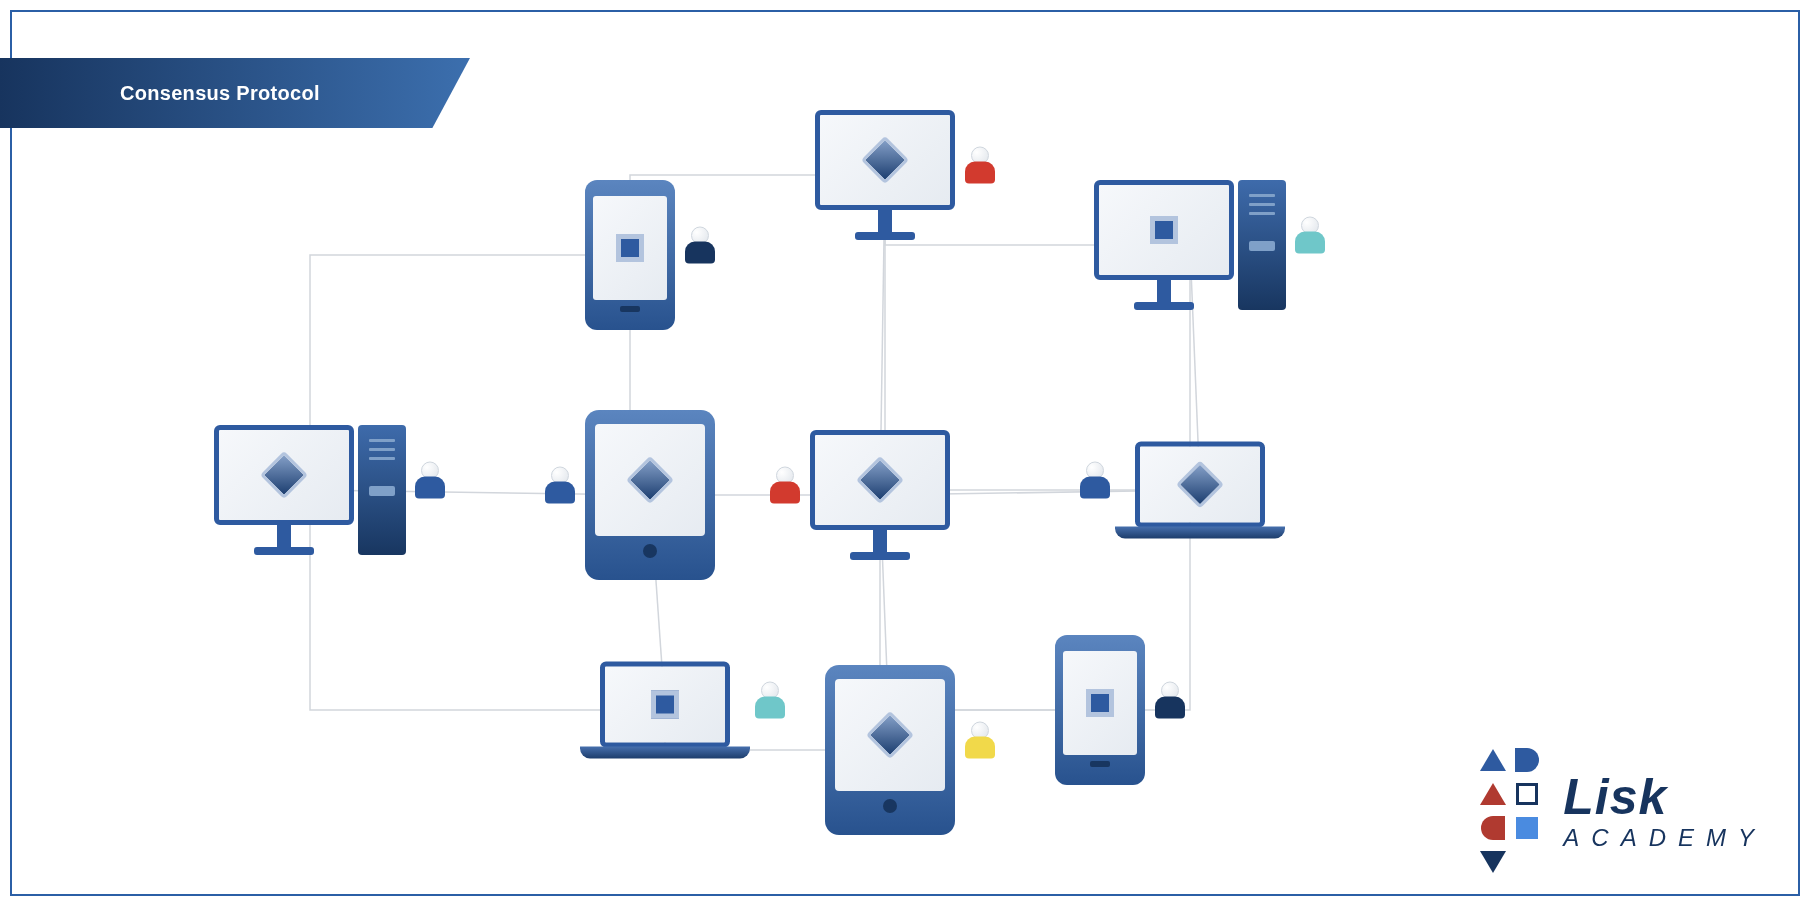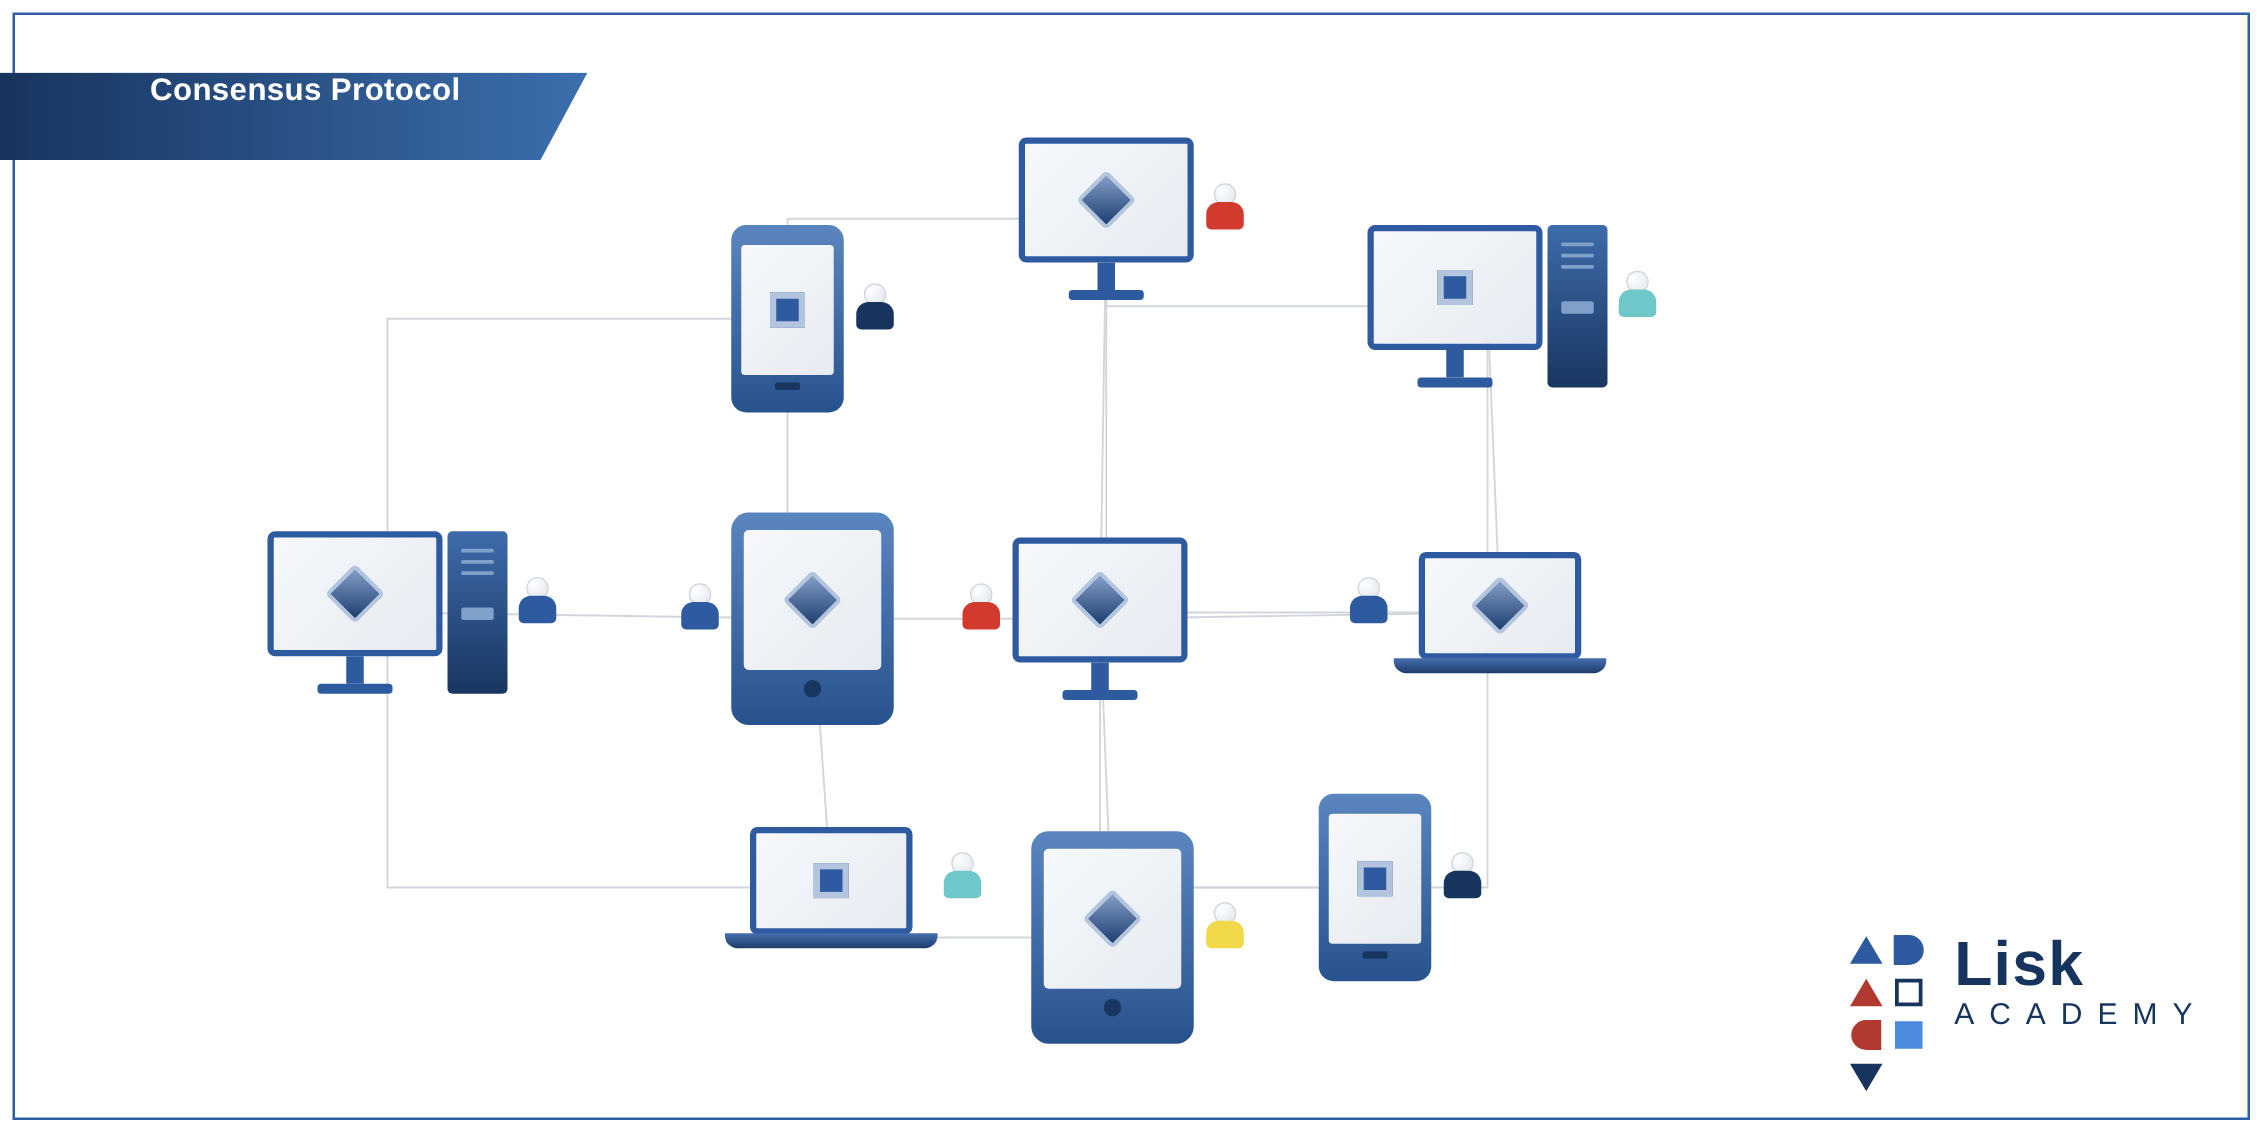--- a/index.html
+++ b/index.html
@@ -17,22 +17,23 @@
   }
   .ribbon {
     position: absolute;
     top: 58px;
     left: 0;
     height: 70px;
     width: 470px;
     background: linear-gradient(90deg, #17345e 0%, #3c6fae 100%);
     color: #fff;
     display: flex;
+    align-items: center;
     padding-left: 120px;
-    font-size: 25px;
+    font-size: 20px;
     font-weight: 700;
     clip-path: polygon(0 0, 100% 0, 92% 100%, 0 100%);
     letter-spacing: .3px;
   }
   .canvas {
     position: absolute;
     inset: 10px;
     overflow: hidden;
   }
   svg.wires {
@@ -126,21 +127,21 @@
   .c-red   { background:#d23a2e; }
   .c-teal  { background:#6fc7c9; }
   .c-blue  { background:#2e5aa0; }
   .c-yellow{ background:#f1d94a; }
 
   
   .brand {
     position:absolute;
     right: 44px;
     bottom: 30px;
-    display:flex; align-items:flex-start; gap:22px;
+    display:flex; align-items:center; gap:22px;font-style:italic;
   }
   .brand-mark {
     display:grid;
     grid-template-columns: 28px 28px;
     grid-auto-rows: 28px;
     gap:6px;
     justify-items:center; align-items:center;
   }
   .tri-up   { width:0;height:0;border-left:13px solid transparent;border-right:13px solid transparent;border-bottom:22px solid #2e5aa0;}
   .tri-up.r { border-bottom-color:#b03a30;}

